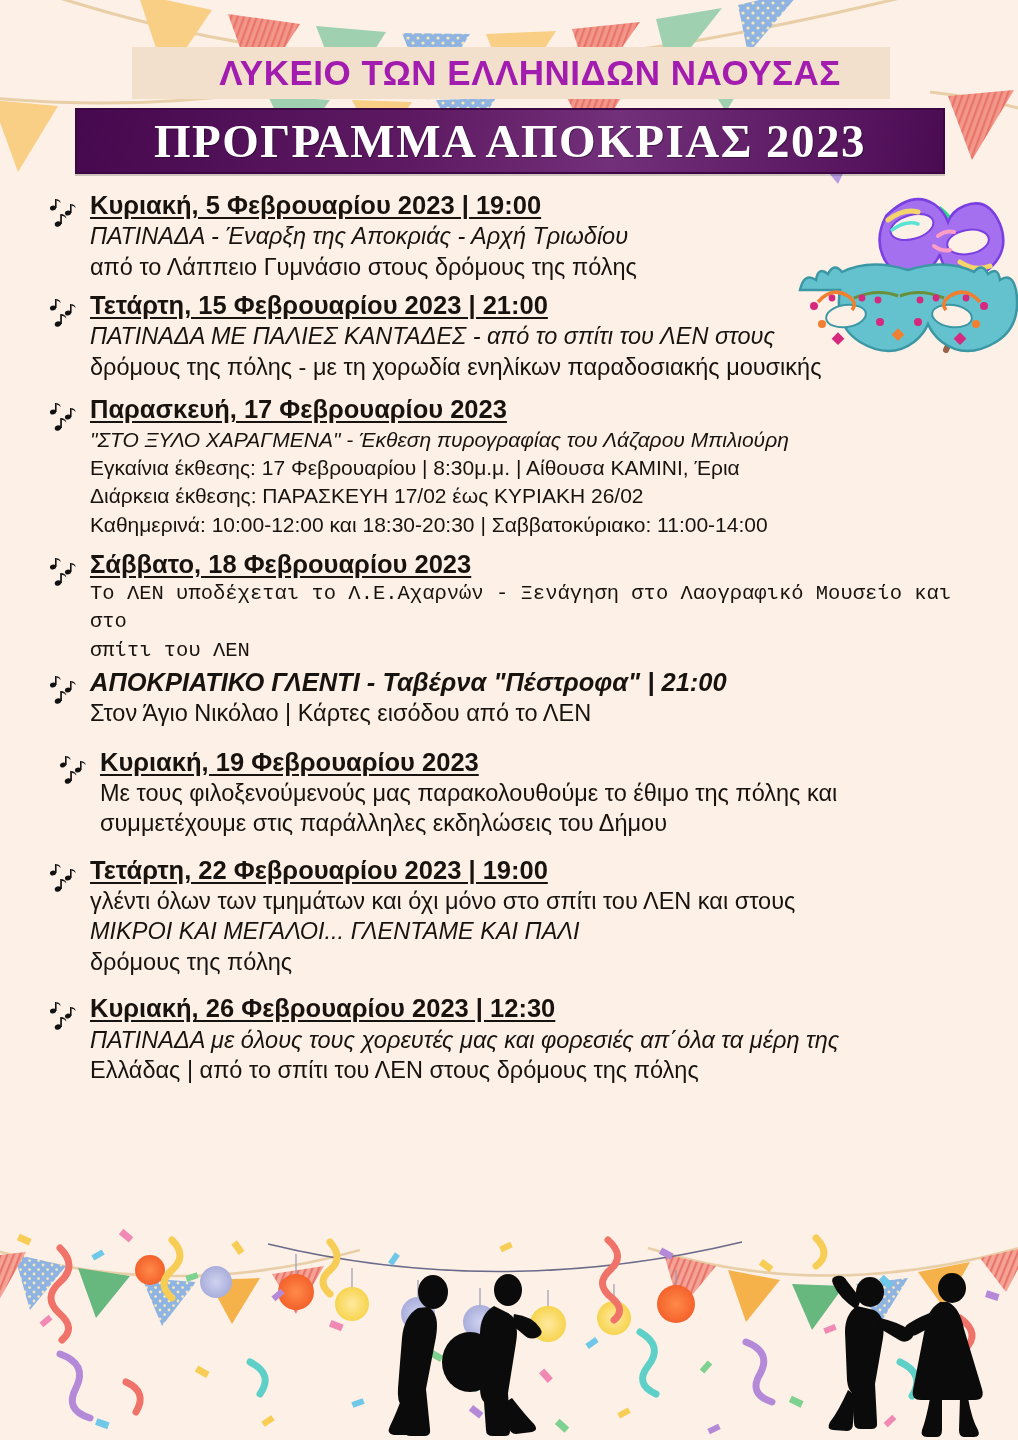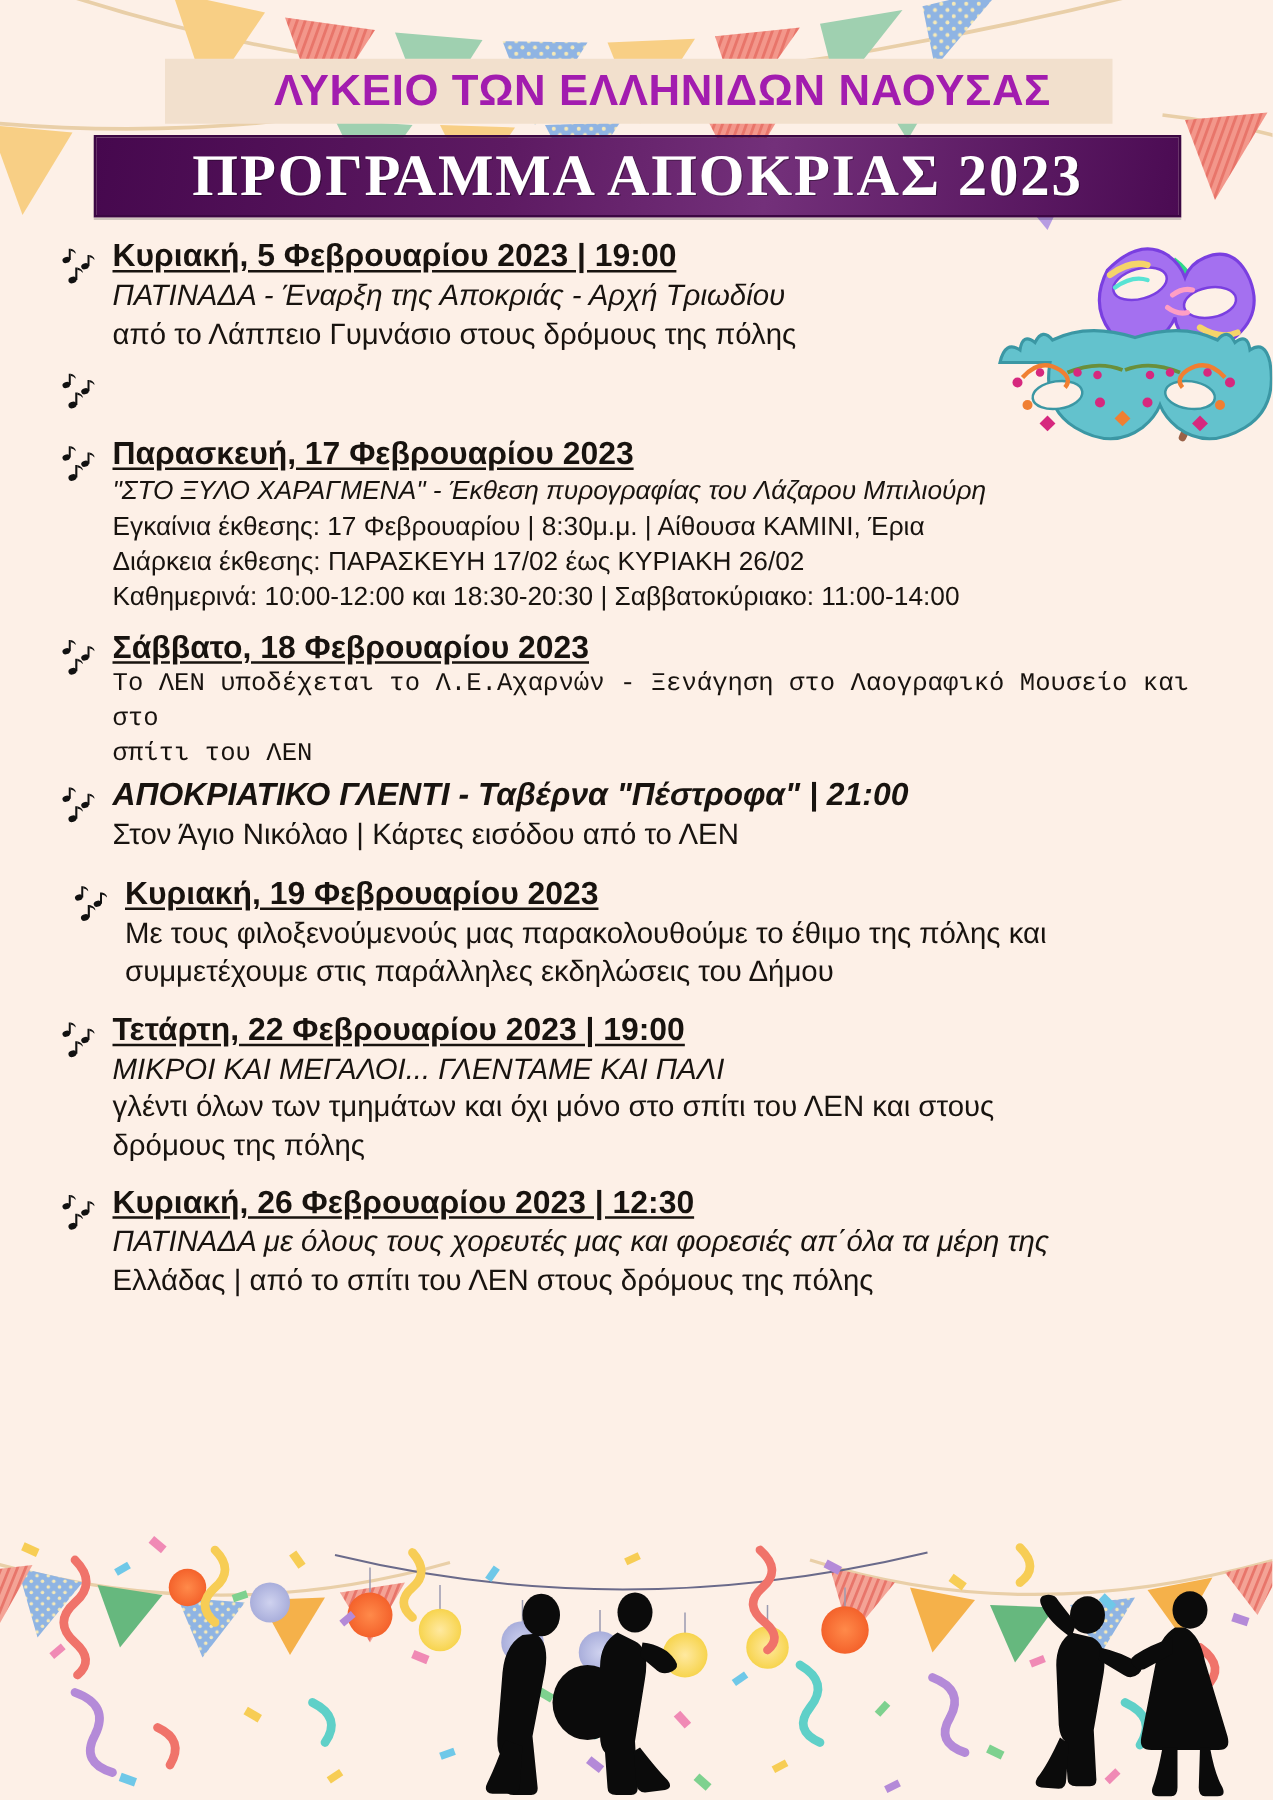--- a/index.html
+++ b/index.html
@@ -217,20 +217,25 @@
             <rect x="9" y="3" width="1.6" height="9"></rect>
             <path d="M10.6 3 q4 1 4 4 q-2 -2.5 -4 -2.2 z"></path>
           <ellipse cx="22" cy="17" rx="3.1" ry="2.4" transform="rotate(-20 22 17)"></ellipse>
             <rect x="24" y="8" width="1.6" height="9"></rect>
             <path d="M25.6 8 q4 1 4 4 q-2 -2.5 -4 -2.2 z"></path>
           <ellipse cx="12" cy="28" rx="3.3" ry="2.6" transform="rotate(-20 12 28)"></ellipse>
             <rect x="14.2" y="18" width="1.7" height="10"></rect>
             <path d="M15.9 18 q4.4 1.2 4.4 4.4 q-2.2 -2.8 -4.4 -2.4 z"></path>
         </g>
       </svg>
+      <div class="event-body">
+        <div class="ev-head">Τετάρτη, 15 Φεβρουαρίου 2023  |  21:00</div>
+        <div class="ev-line it">ΠΑΤΙΝΑΔΑ ΜΕ ΠΑΛΙΕΣ ΚΑΝΤΑΔΕΣ - από το σπίτι του ΛΕΝ στους</div>
+        <div class="ev-line">δρόμους της πόλης - με τη χορωδία ενηλίκων παραδοσιακής μουσικής</div>
+      </div>
     </div>
 
     <div class="event e3">
       <svg class="note-bullet" viewBox="0 0 40 40" xmlns="http://www.w3.org/2000/svg">
         <g fill="#111">
           <ellipse cx="7" cy="12" rx="3.1" ry="2.4" transform="rotate(-20 7 12)"></ellipse>
             <rect x="9" y="3" width="1.6" height="9"></rect>
             <path d="M10.6 3 q4 1 4 4 q-2 -2.5 -4 -2.2 z"></path>
           <ellipse cx="22" cy="17" rx="3.1" ry="2.4" transform="rotate(-20 22 17)"></ellipse>
             <rect x="24" y="8" width="1.6" height="9"></rect>
@@ -320,22 +325,22 @@
           <ellipse cx="22" cy="17" rx="3.1" ry="2.4" transform="rotate(-20 22 17)"></ellipse>
             <rect x="24" y="8" width="1.6" height="9"></rect>
             <path d="M25.6 8 q4 1 4 4 q-2 -2.5 -4 -2.2 z"></path>
           <ellipse cx="12" cy="28" rx="3.3" ry="2.6" transform="rotate(-20 12 28)"></ellipse>
             <rect x="14.2" y="18" width="1.7" height="10"></rect>
             <path d="M15.9 18 q4.4 1.2 4.4 4.4 q-2.2 -2.8 -4.4 -2.4 z"></path>
         </g>
       </svg>
       <div class="event-body">
         <div class="ev-head">Τετάρτη, 22 Φεβρουαρίου 2023  |  19:00</div>
+        <div class="ev-line">γλέντι όλων των τμημάτων και όχι μόνο στο σπίτι του ΛΕΝ και στους</div>
         <div class="ev-line it">ΜΙΚΡΟΙ ΚΑΙ ΜΕΓΑΛΟΙ... ΓΛΕΝΤΑΜΕ ΚΑΙ ΠΑΛΙ</div>
-        <div class="ev-line">γλέντι όλων των τμημάτων και όχι μόνο στο σπίτι του ΛΕΝ και στους</div>
         <div class="ev-line">δρόμους της πόλης</div>
       </div>
     </div>
 
     <div class="event e8">
       <svg class="note-bullet" viewBox="0 0 40 40" xmlns="http://www.w3.org/2000/svg">
         <g fill="#111">
           <ellipse cx="7" cy="12" rx="3.1" ry="2.4" transform="rotate(-20 7 12)"></ellipse>
             <rect x="9" y="3" width="1.6" height="9"></rect>
             <path d="M10.6 3 q4 1 4 4 q-2 -2.5 -4 -2.2 z"></path>

